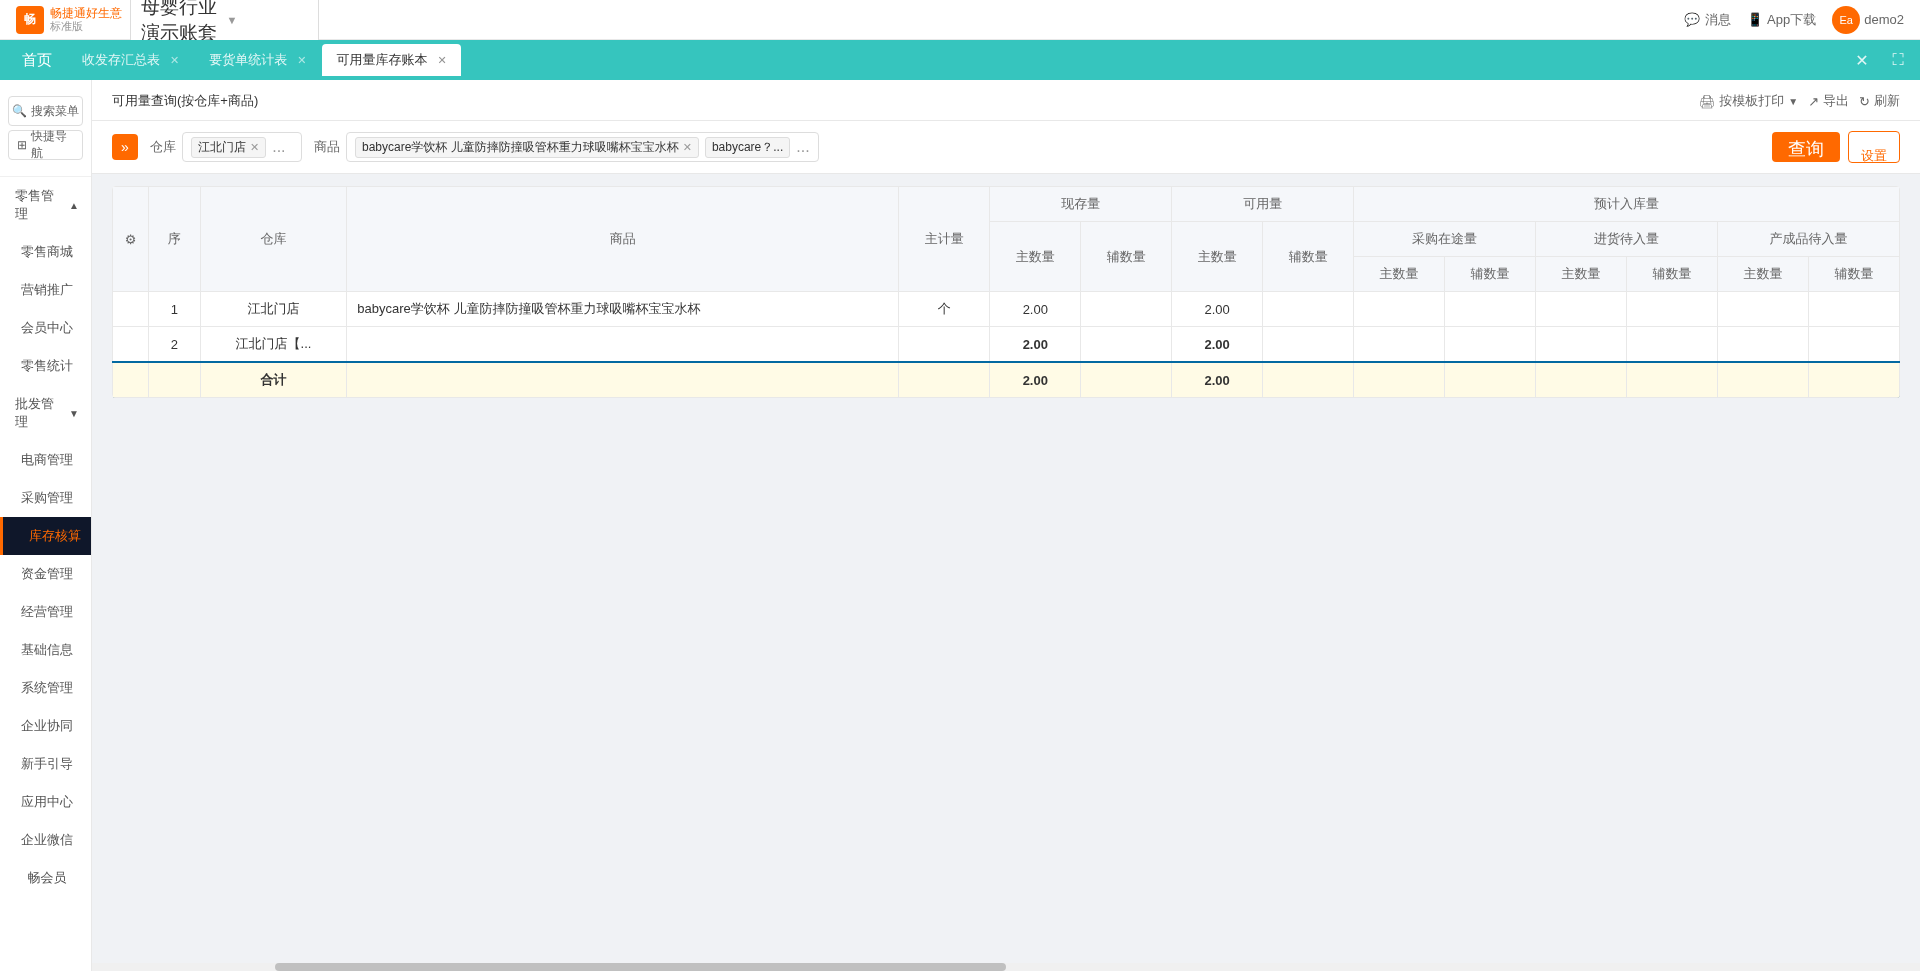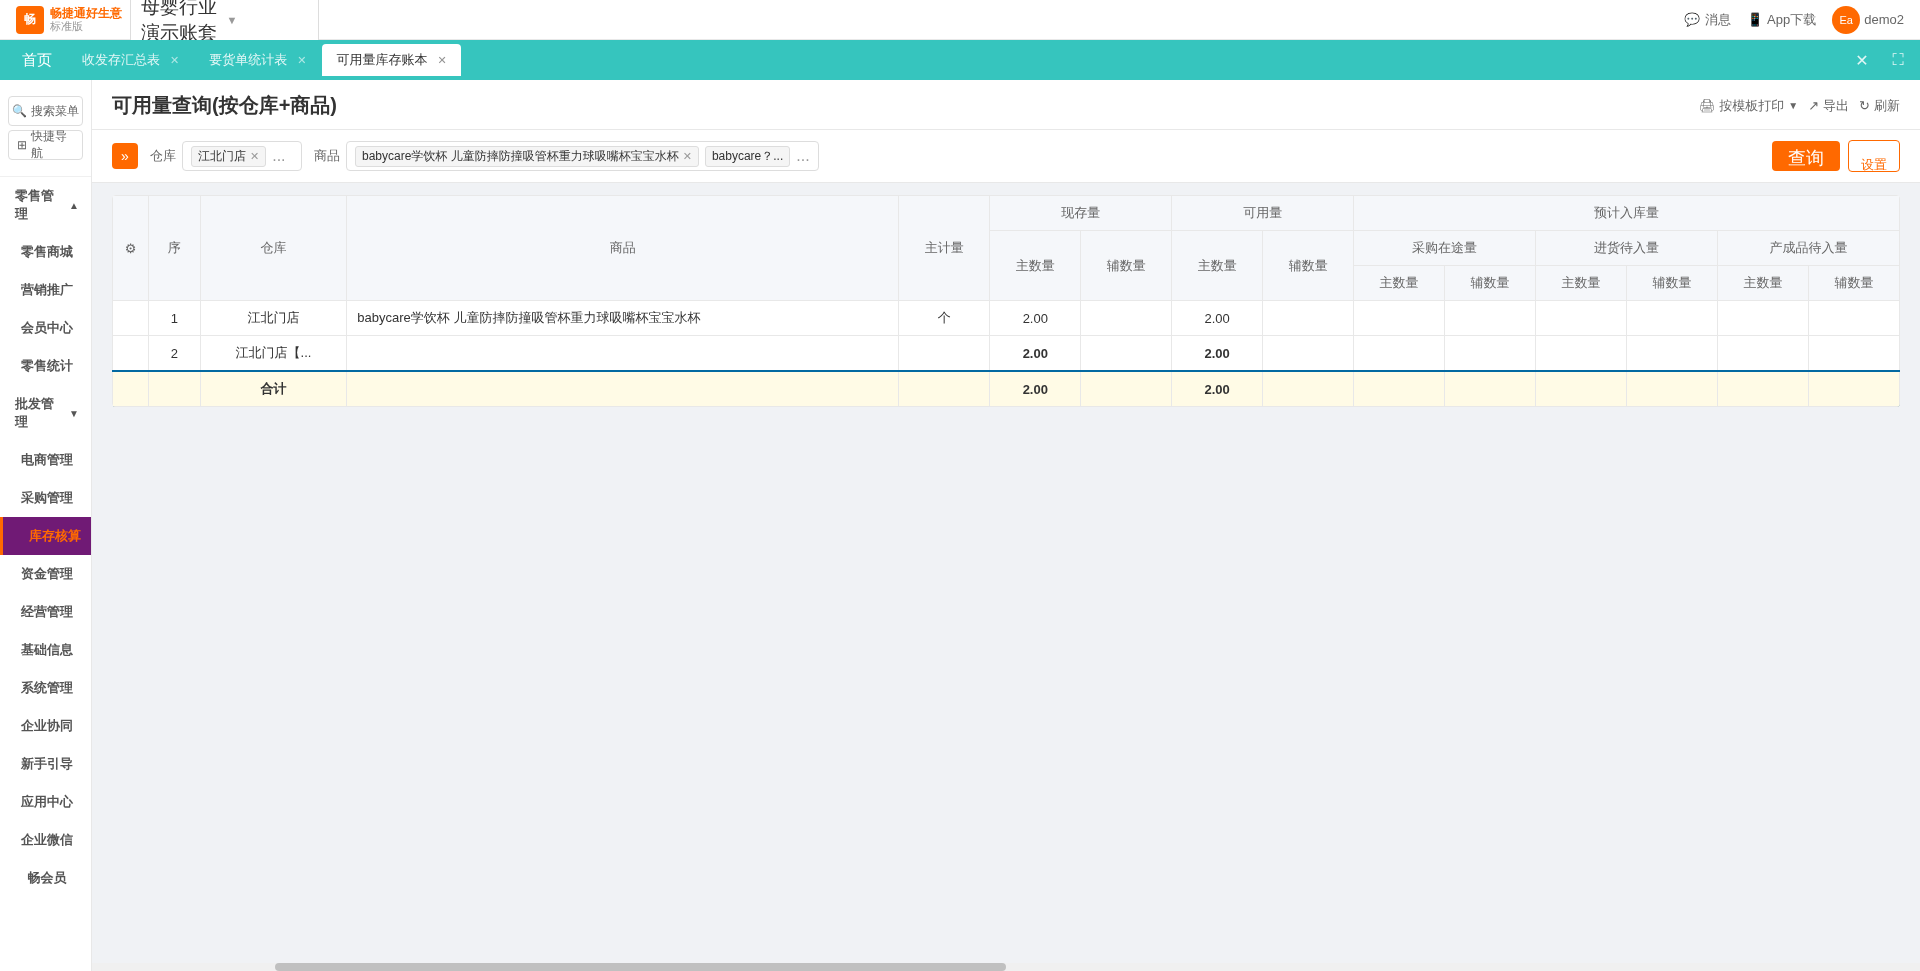--- a/index.html
+++ b/index.html
@@ -25,29 +25,29 @@
     .nav-right-icons { margin-left: auto; display: flex; align-items: center; gap: 8px; }
     .nav-right-icon { color: rgba(255,255,255,0.85); cursor: pointer; font-size: 16px; width: 28px; height: 28px; display: flex; align-items: center; justify-content: center; }
 
     
     .main-layout { display: flex; flex: 1; overflow: hidden; }
 
     
     .sidebar { width: 92px; background: #fff; border-right: 1px solid #e8e8e8; display: flex; flex-direction: column; overflow-y: auto; flex-shrink: 0; }
     .sidebar-search-btn { width: 100%; height: 30px; background: #fff; border: 1px solid #ddd; border-radius: 4px; display: flex; align-items: center; justify-content: center; gap: 4px; cursor: pointer; font-size: 12px; color: #666; }
     .sidebar-nav-btn { width: 100%; height: 30px; background: #fff; border: 1px solid #ddd; border-radius: 4px; display: flex; align-items: center; justify-content: center; gap: 4px; cursor: pointer; font-size: 12px; color: #666; margin-top: 4px; padding: 0 8px; }
-    .sidebar-item { padding: 10px 8px; text-align: center; cursor: pointer; font-size: 13px; color: #555; display: flex; flex-direction: column; align-items: center; gap: 4px; border-left: 3px solid transparent; font-weight: bold; }
-    .sidebar-item.active { background: #701a75; color: #ff6900; border-left-color: #ff6900; padding-left: 24px; }
+    .sidebar-item { padding: 10px 8px; text-align: center; cursor: pointer; font-size: 13px; color: #555; display: flex; flex-direction: column; align-items: center; gap: 4px; border-left: 3px solid transparent; }
+    .sidebar-item.active { background: #0f172a; color: #ff6900; border-left-color: #ff6900; padding-left: 24px; }
     .sidebar-item.has-sub { display: flex; flex-direction: row; align-items: center; justify-content: space-between; padding: 10px 12px; text-align: left; }
     .sidebar-section { padding: 8px 0; border-bottom: 1px solid #f0f0f0; }
 
     
     .content-area { flex: 1; display: flex; flex-direction: column; overflow: hidden; }
     .page-header { padding: 12px 20px 10px; background: #fff; border-bottom: 1px solid #e8e8e8; display: flex; align-items: center; justify-content: space-between; flex-shrink: 0; }
-    .page-title { font-size: 20px; font-weight: 700; color: #333; }
+    .page-title { font-size: 13px; font-weight: 400; color: #333; }
     .page-actions { display: flex; align-items: center; gap: 10px; }
     .action-btn { display: flex; align-items: center; gap: 4px; cursor: pointer; color: #666; font-size: 13px; }
 
     
     .filter-bar { background: #fff; padding: 10px 20px; border-bottom: 1px solid #e8e8e8; display: flex; align-items: center; gap: 12px; flex-shrink: 0; }
     .expand-btn { width: 26px; height: 26px; background: #ff6900; color: #fff; border-radius: 4px; display: flex; align-items: center; justify-content: center; cursor: pointer; font-size: 14px; flex-shrink: 0; }
     .filter-field { display: flex; align-items: center; gap: 6px; }
     .filter-label { color: #666; font-size: 13px; white-space: nowrap; }
     .filter-input { border: 1px solid #ddd; border-radius: 4px; padding: 4px 8px; min-width: 120px; height: 30px; display: flex; align-items: center; gap: 6px; background: #fff; }
     .tag { display: inline-flex; align-items: center; gap: 4px; background: #f5f5f5; border: 1px solid #ddd; border-radius: 3px; padding: 1px 6px; font-size: 12px; color: #333; }
@@ -73,21 +73,21 @@
     .scroll-thumb { height: 8px; background: #c0c0c0; border-radius: 4px; width: 40%; margin-left: 10%; }
   </style>
 </head>
 <body>
 
 <div class="top-bar">
   <div class="top-bar-left">
     <div class="logo-area">
       <div class="logo-icon">畅</div>
       <div style="display:flex;flex-direction:column;line-height:1.2;">
-        <span style="font-size:12px;color:#ff6900;font-weight:700;">畅捷通好生意</span>
+        <span style="font-size:12px;color:#ff6900;font-weight:400;">畅捷通好生意</span>
         <span style="font-size:11px;color:#999;">标准版</span>
       </div>
     </div>
     <div class="store-selector">
       <span>母婴行业演示账套</span>
       <span style="color:#999;font-size:11px;">▼</span>
     </div>
   </div>
   <div class="top-bar-right">
     <div class="top-right-item">

